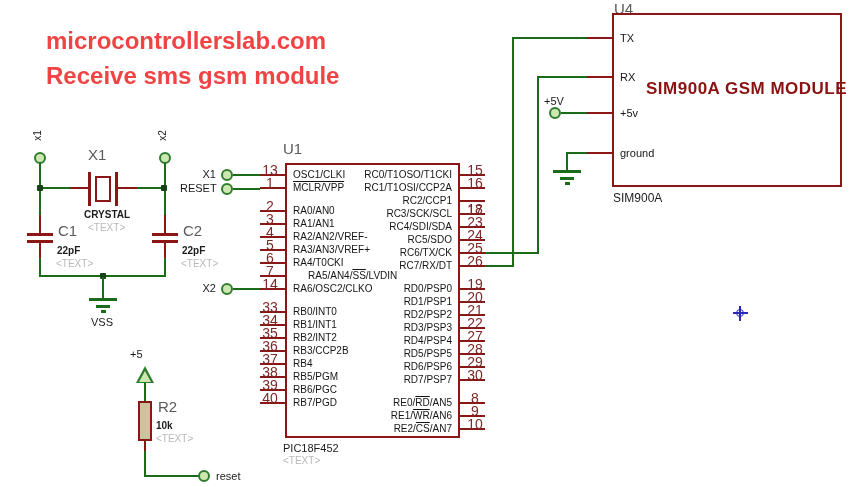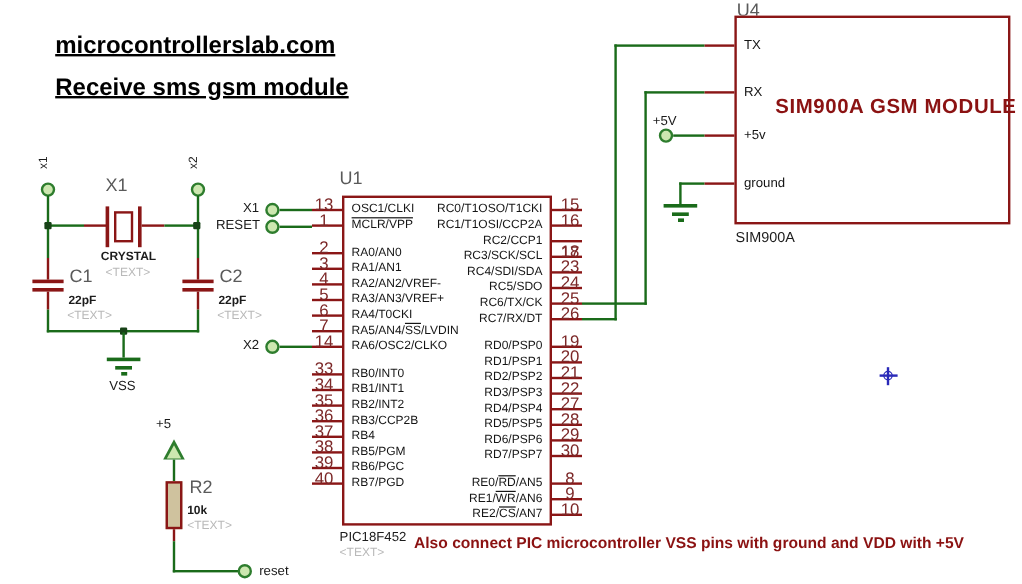--- a/index.html
+++ b/index.html
@@ -24,21 +24,21 @@
   .abs{position:absolute;}
   .hwire{position:absolute;height:2px;background:var(--wire);}
   .vwire{position:absolute;width:2px;background:var(--wire);}
   .hstub{position:absolute;height:2px;background:var(--red);}
   .vstub{position:absolute;width:2px;background:var(--red);}
   .box{position:absolute;border:2px solid var(--red);background:#fff;box-sizing:border-box;}
   .term{position:absolute;width:8px;height:8px;border-radius:50%;
         background:var(--termfill);border:2px solid var(--termborder);box-sizing:content-box;}
   .junction{position:absolute;width:6px;height:6px;background:var(--junction);border-radius:1px;}
   .plate{position:absolute;background:var(--red);}
-  .title{position:absolute;font-weight:bold;color:#000000;font-size:20px;letter-spacing:0px;text-decoration:underline;}
+  .title{position:absolute;font-weight:bold;color:#ef4444;font-size:24px;letter-spacing:0px;}
   .ref{position:absolute;font-size:15px;color:var(--ref);}
   .val{position:absolute;font-size:10px;font-weight:bold;color:var(--val);}
   .ph{position:absolute;font-size:10px;color:var(--ph);}
   .tlabel{position:absolute;font-size:11px;color:#1a1a1a;}
   .vlabel{position:absolute;font-size:10px;color:#1a1a1a;width:22px;text-align:center;
           transform:rotate(-90deg);transform-origin:center;}
   .pinname{position:absolute;font-size:10px;color:#151515;white-space:nowrap;}
   .pinnum{position:absolute;font-size:14px;color:var(--pinnum);width:26px;text-align:center;}
   .ov{text-decoration:overline;}
   .note{position:absolute;font-size:13px;font-weight:bold;color:var(--accent);white-space:nowrap;}
@@ -156,21 +156,21 @@
         <div class="pinnum" style="left: 257px; top: 224px;">4</div>
         <div class="pinname" style="left: 293px; top: 231px;"><span>RA2/AN2/VREF-</span></div>
         <div class="hstub" style="left: 260px; top: 249px; width: 25px;"></div>
         <div class="pinnum" style="left: 257px; top: 237px;">5</div>
         <div class="pinname" style="left: 293px; top: 244px;"><span>RA3/AN3/VREF+</span></div>
         <div class="hstub" style="left: 260px; top: 262px; width: 25px;"></div>
         <div class="pinnum" style="left: 257px; top: 250px;">6</div>
         <div class="pinname" style="left: 293px; top: 257px;"><span>RA4/T0CKI</span></div>
         <div class="hstub" style="left: 260px; top: 275px; width: 25px;"></div>
         <div class="pinnum" style="left: 257px; top: 263px;">7</div>
-        <div class="pinname" style="left: 293px; top: 270px;"><span>RA5/AN4/</span><span class="ov">SS</span><span>/LVDIN</span></div>
+        <div class="pinname" style="left: 308px; top: 270px;"><span>RA5/AN4/</span><span class="ov">SS</span><span>/LVDIN</span></div>
         <div class="hstub" style="left: 260px; top: 288px; width: 25px;"></div>
         <div class="pinnum" style="left: 257px; top: 276px;">14</div>
         <div class="pinname" style="left: 293px; top: 283px;"><span>RA6/OSC2/CLKO</span></div>
         <div class="hstub" style="left: 260px; top: 311px; width: 25px;"></div>
         <div class="pinnum" style="left: 257px; top: 299px;">33</div>
         <div class="pinname" style="left: 293px; top: 306px;"><span>RB0/INT0</span></div>
         <div class="hstub" style="left: 260px; top: 324px; width: 25px;"></div>
         <div class="pinnum" style="left: 257px; top: 312px;">34</div>
         <div class="pinname" style="left: 293px; top: 319px;"><span>RB1/INT1</span></div>
         <div class="hstub" style="left: 260px; top: 337px; width: 25px;"></div>
@@ -298,21 +298,20 @@
 
     <div class="hwire" style="left:512px;top:37px;width:75px;"></div>
     <div class="vwire" style="left:512px;top:37px;height:230px;"></div>
     <div class="hwire" style="left:485px;top:265px;width:29px;"></div>
 
     <div class="hwire" style="left:537px;top:76px;width:50px;"></div>
     <div class="vwire" style="left:537px;top:76px;height:178px;"></div>
     <div class="hwire" style="left:485px;top:252px;width:54px;"></div>
   </div>
 
-  <div class="note" style="left:345px;top:445px;">Also connect PIC microcontroller VSS pins with ground and VDD with +5V</div>
 
   <div>
     <div class="abs" style="left:739px;top:306px;width:2px;height:15px;background:var(--marker);"></div>
     <div class="abs" style="left:733px;top:312px;width:15px;height:2px;background:var(--marker);"></div>
     <div class="abs" style="left:736px;top:309px;width:6px;height:6px;border:1px solid var(--marker);border-radius:50%;background:transparent;"></div>
   </div>
 
 </div>
 
 </body></html>

